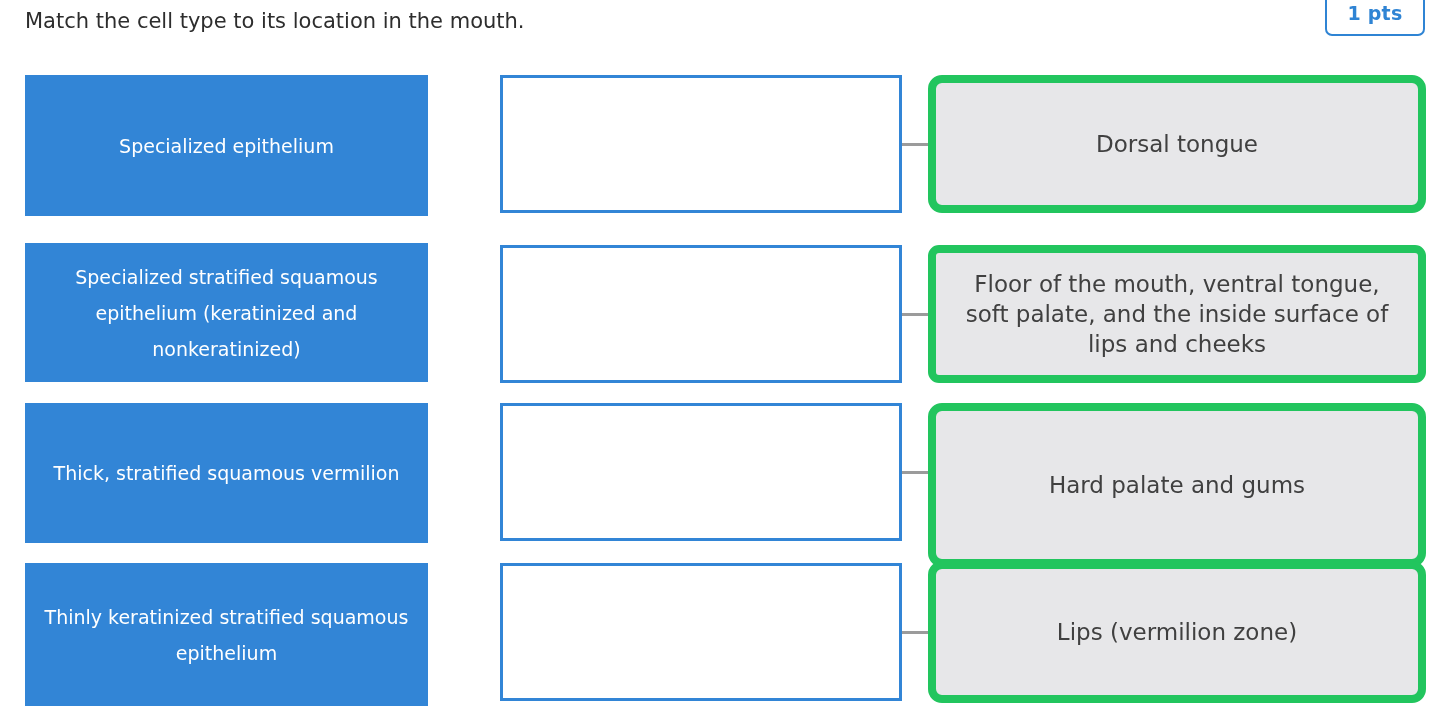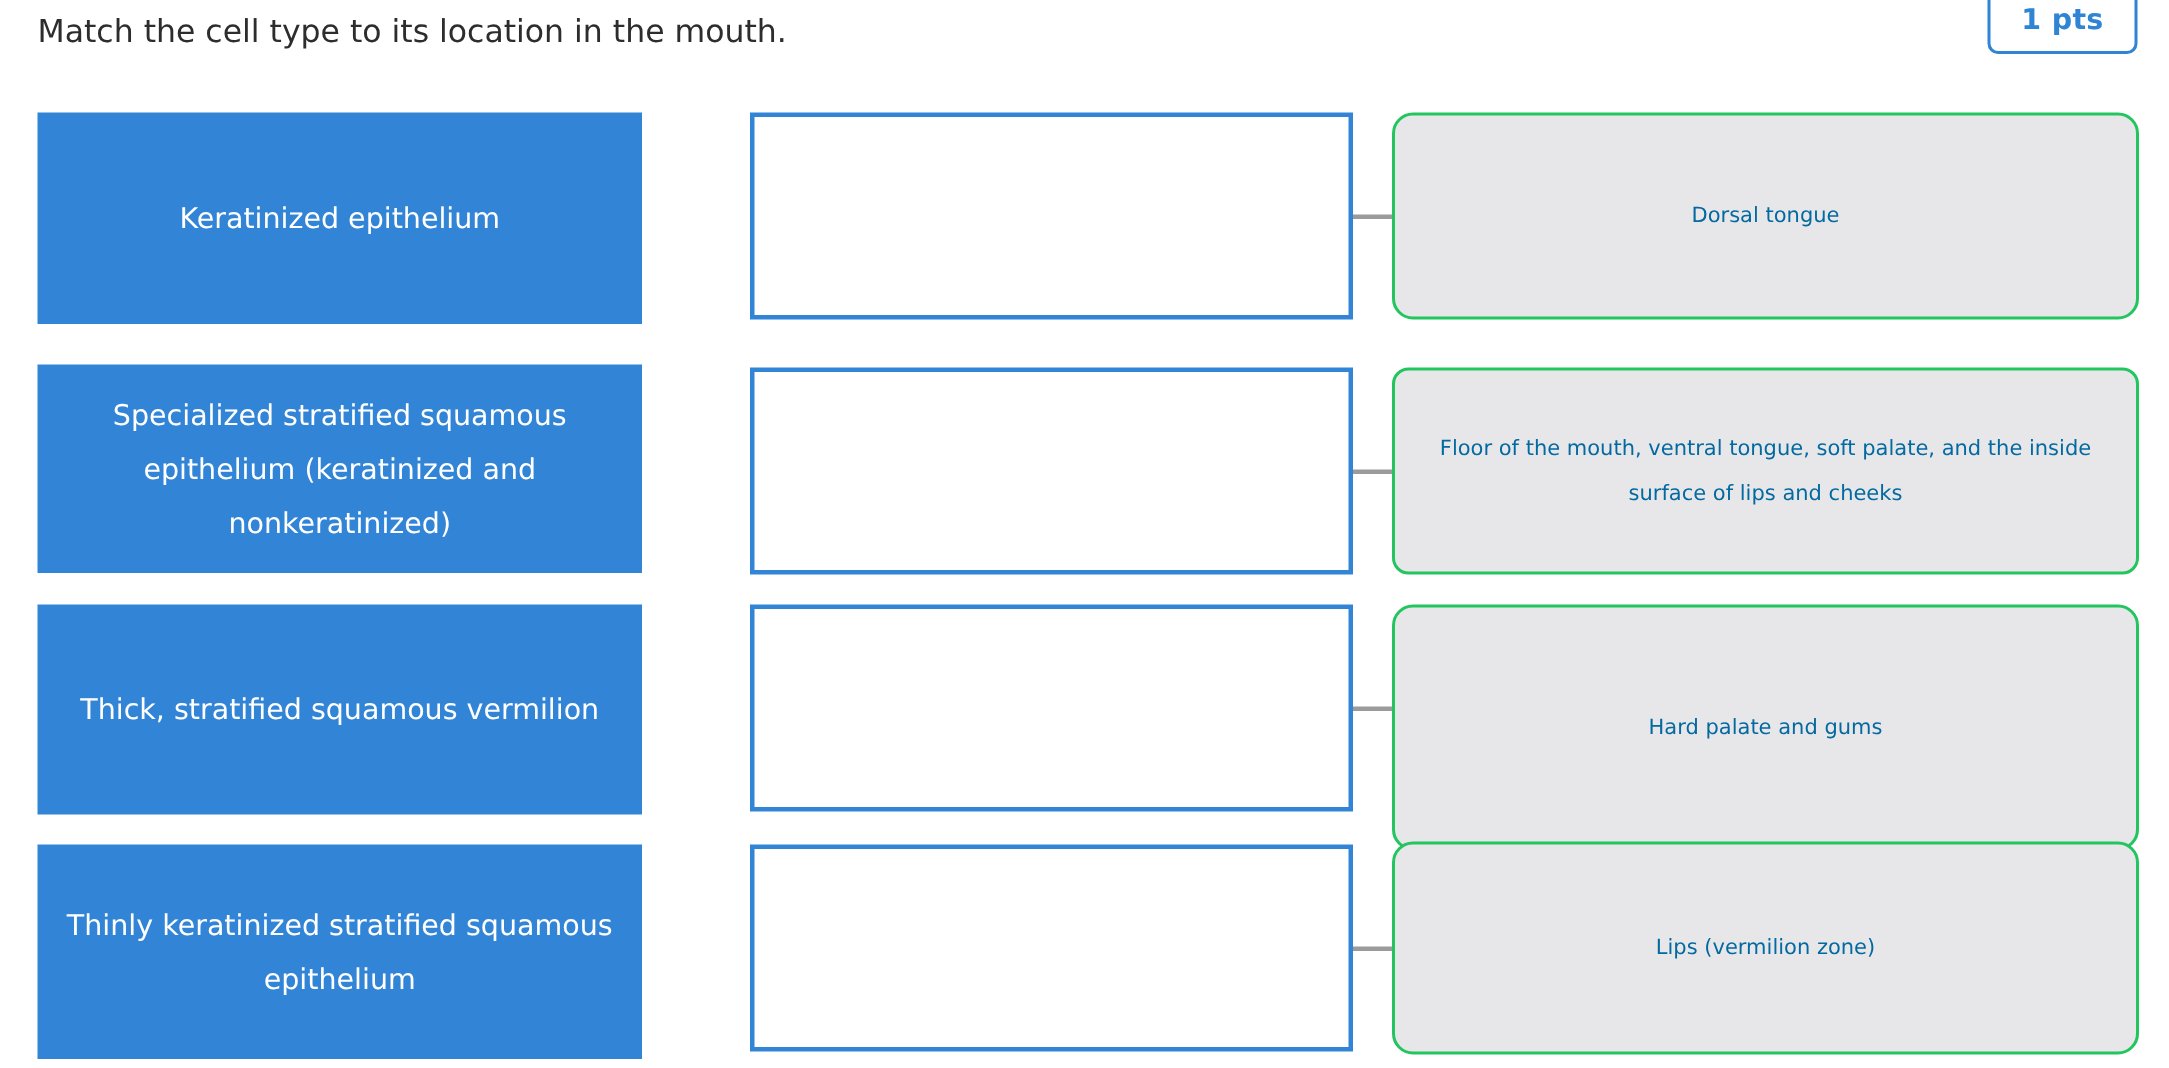--- a/index.html
+++ b/index.html
@@ -106,24 +106,24 @@
     background: #9b9b9b;
   }
 
   
   .answer-card {
     position: absolute;
     left: 928px;
     width: 498px;
     box-sizing: border-box;
     background: #e7e7e9;
-    border: 2px solid #22c55e;
+    border: 8px solid #22c55e;
     border-radius: 14px;
-    color: #0369a1;
-    font-size: 14px;
+    color: #404040;
+    font-size: 23px;
     line-height: 30px;
     text-align: center;
     display: flex;
     align-items: center;
     justify-content: center;
     padding: 0 24px;
   }
   .answer-card span { display: block; width: 100%; }
 
   
@@ -152,21 +152,21 @@
 
 <div id="question-header">
   <div id="question-prompt">Match the cell type to its location in the mouth.</div>
   <div id="points-badge">1 pts</div>
 </div>
 
 <div id="matching-area">
 
   <div class="match-row row-0">
     <div class="term-tile">
-      <span>Keratinized epithelium</span>
+      <span>Specialized epithelium</span>
     </div>
     <div class="drop-zone">
       <span></span>
     </div>
     <div class="connector"></div>
     <div class="answer-card">
       <span>Dorsal tongue</span>
     </div>
   </div>
 

